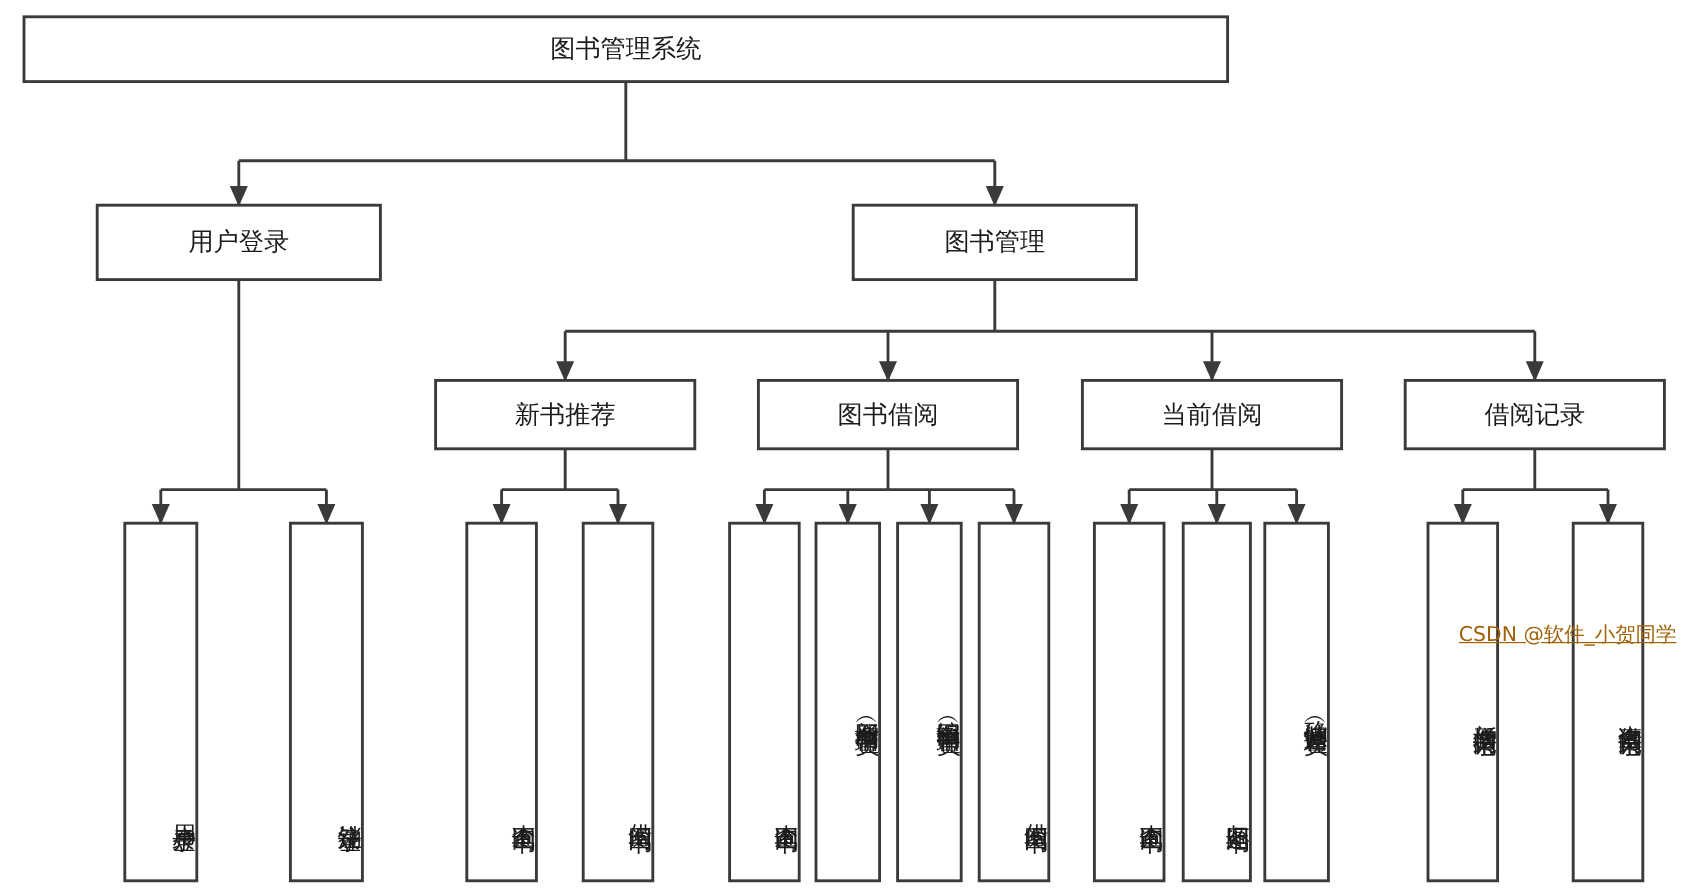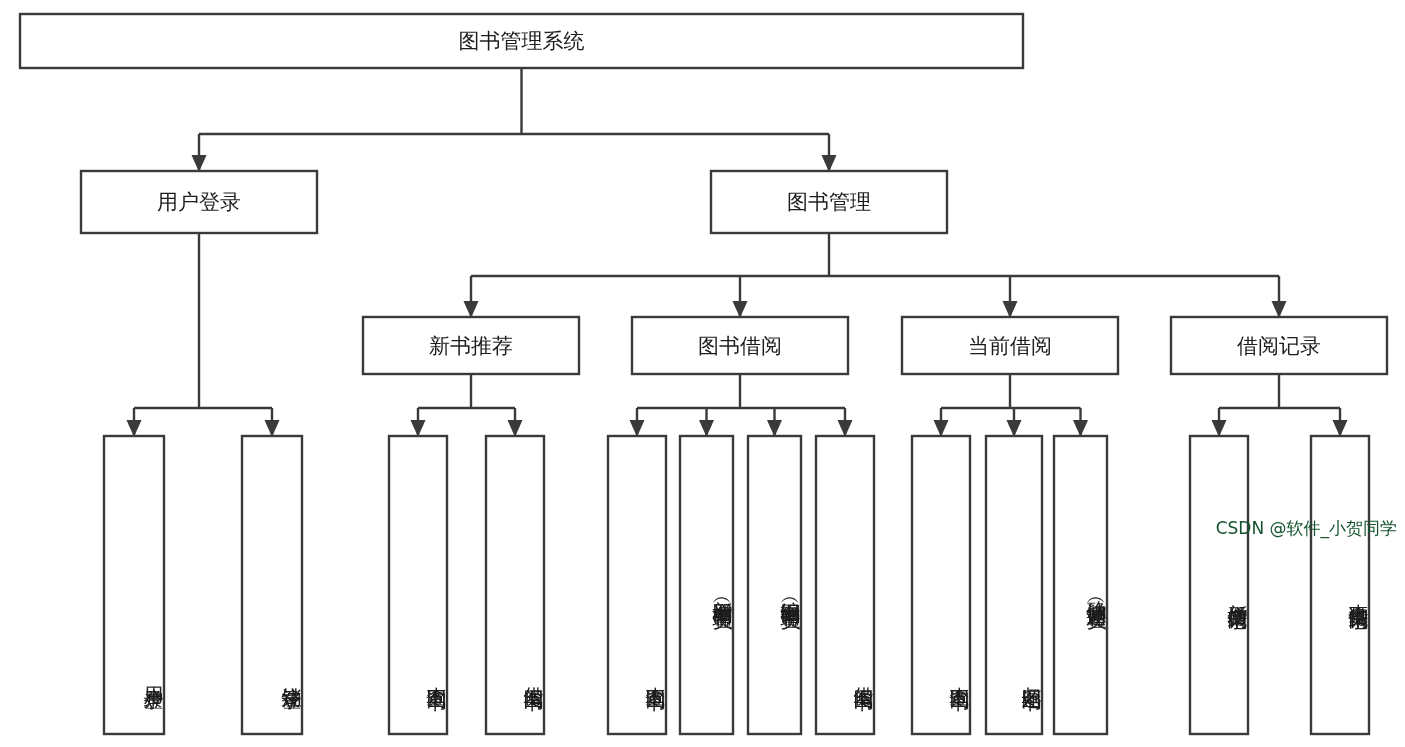--- a/index.html
+++ b/index.html
@@ -63,23 +63,24 @@
     justify-content: center;
     white-space: nowrap;
     pointer-events: none;
   }
   .watermark {
     position: absolute;
     right: 8px;
     bottom: 6px;
     font-family: "DejaVu Sans", "Liberation Sans", sans-serif;
     font-size: 17px;
-    color: #14532d;
+    color: #a16207;
     white-space: nowrap;
     user-select: none;
+    text-decoration: underline;
   }
 </style>
 </head>
 <body>
 
 <div id="diagram-root">
   <svg class="diagram-canvas" viewBox="0 0 1405 747">
     <g id="connector-layer">
         <path d="M 521.5 68 L 521.5 134" class="connector"></path>
         <path d="M 199 134 L 829 134" class="connector"></path>

